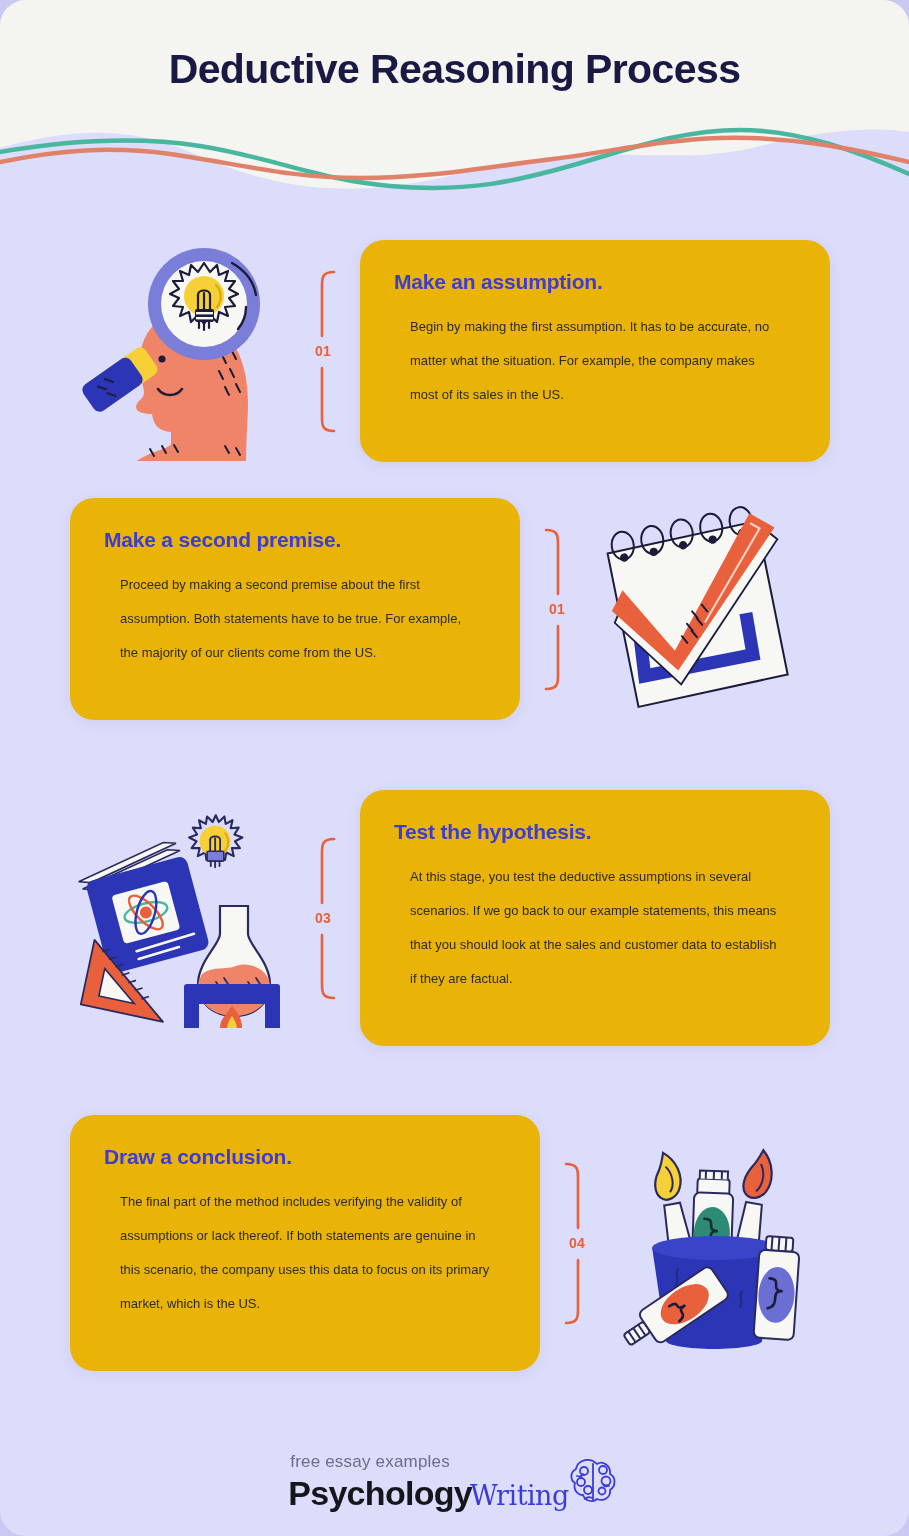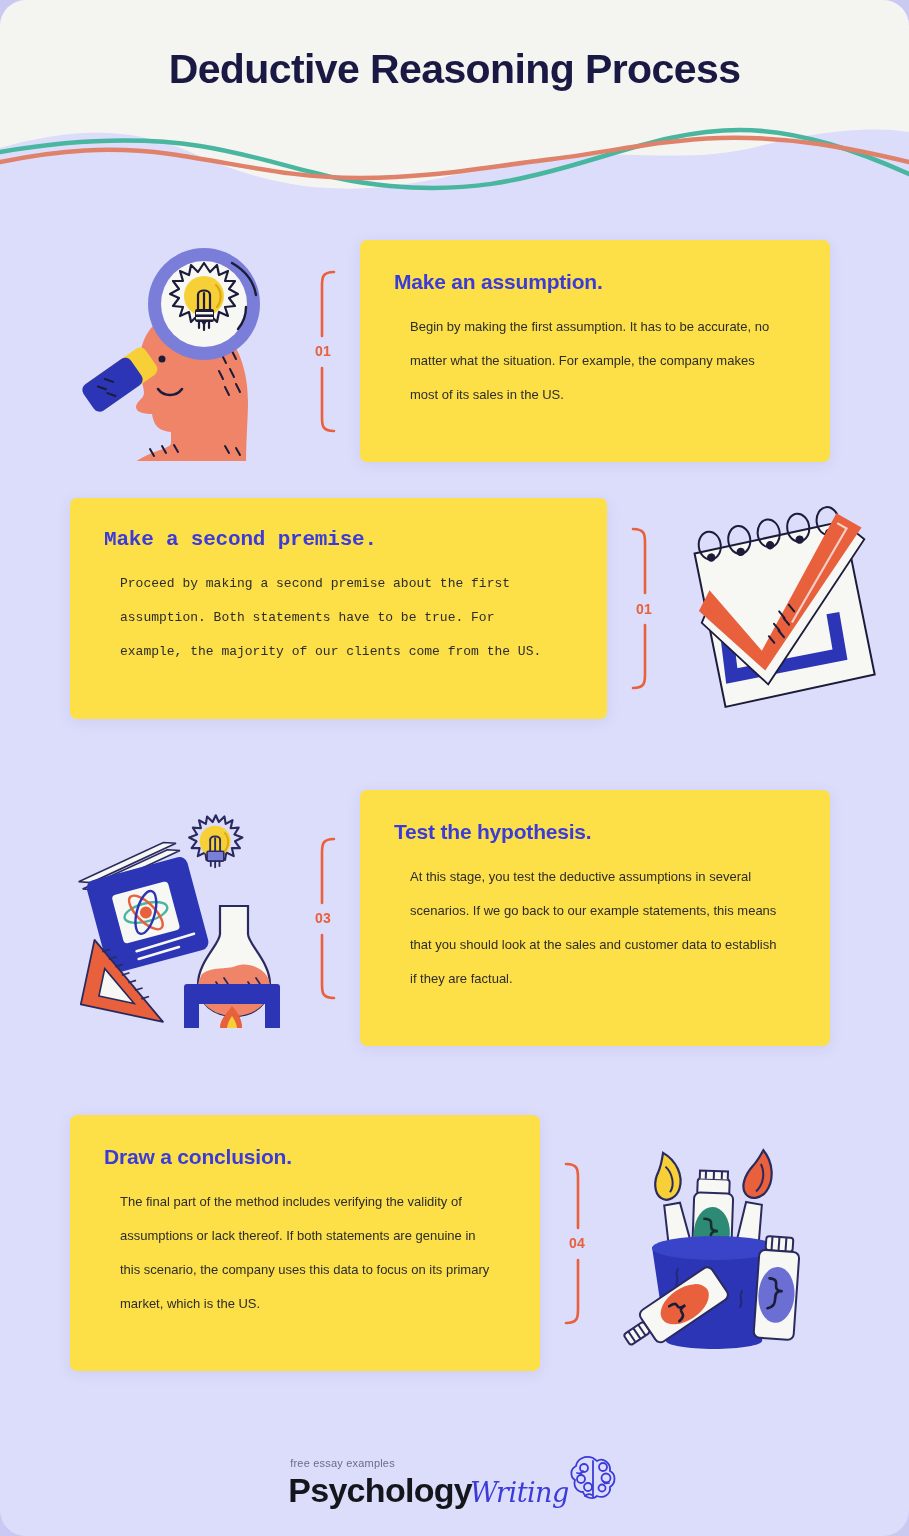--- a/index.html
+++ b/index.html
@@ -84,22 +84,22 @@
     text-align: center;
     font-size: 14px;
     font-weight: bold;
     color: #e8603c;
     letter-spacing: 0.3px;
   }
   .step-right .marker-num { left: 14px; }
 
   
   .card {
-    background: #fde047;
-    border-radius: 7px;
+    background: #eab308;
+    border-radius: 24px;
     box-shadow: 0 3px 14px rgba(90, 90, 160, 0.10);
     padding: 30px 34px 34px 34px;
     box-sizing: border-box;
   }
   .card-title {
     color: #3b3bd9;
     font-size: 21px;
     font-weight: bold;
     letter-spacing: -0.2px;
     margin: 0 0 16px 0;
@@ -108,57 +108,56 @@
     color: #2c2c2c;
     font-size: 13px;
     line-height: 34px;
     margin: 16px;
   }
 
   
   #step-1 { left: 70px;  top: 240px; }
   #step-1 .card { width: 470px; }
   #step-2 { left: 70px;  top: 498px; }
-  #step-2 .card { width: 537px; font-family: Liberation Mono, monospace; }
+  #step-2 .card { width: 450px; }
   #step-3 { left: 70px;  top: 790px; }
   #step-3 .card { width: 470px; }
   #step-4 { left: 70px;  top: 1115px; }
   #step-4 .card { width: 470px; }
 
   
   .footer {
     position: absolute;
     left: 0;
     top: 1452px;
     width: 909px;
     display: flex;
     justify-content: center;
     align-items: flex-end;
   }
   .footer-inner { display: flex; align-items: flex-end; }
   .footer-text-block { text-align: left; }
   .footer-tag {
-    font-size: 11px;
+    font-size: 17px;
     color: #6d6d87;
     letter-spacing: 0.2px;
     margin: 0 0 2px 2px;
   }
   .footer-logo-row {
     display: flex;
     align-items: baseline;
   }
   .logo-psych {
     font-size: 34px;
     font-weight: bold;
     color: #15151c;
     letter-spacing: -0.7px;
   }
   .logo-writing {
     font-size: 27px;
-    font-style: italic;
     font-family: "DejaVu Serif", serif;
     color: #3b3bd9;
     letter-spacing: -0.5px;
     margin-left: -2px;
   }
   .brain-icon {
     margin-left: -4px;
     margin-bottom: 6px;
   }
 </style>

